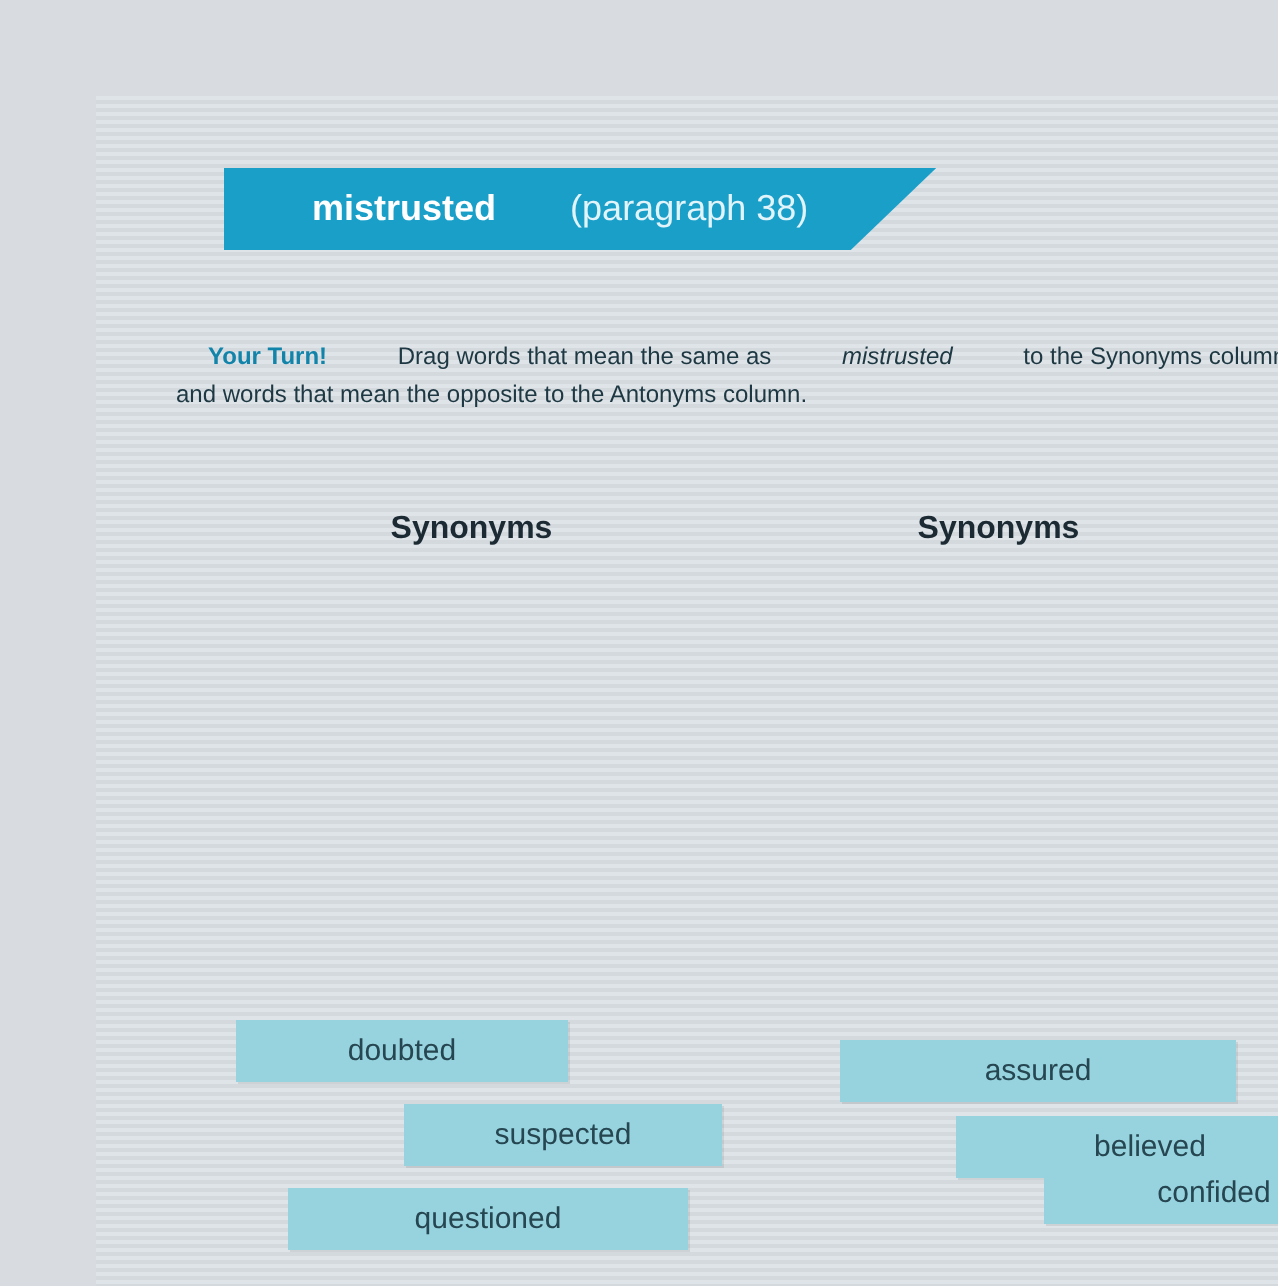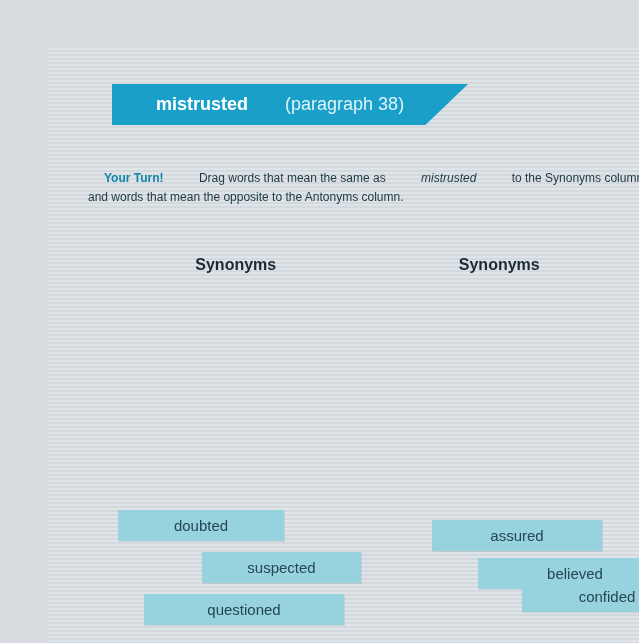--- a/index.html
+++ b/index.html
@@ -74,21 +74,21 @@
     font-size: 15px;
     padding: 7px 0;
     text-align: center;
     box-shadow: 1px 1px 0 rgba(0,0,0,0.08);
     cursor: grab;
     user-select: none;
   }
   .chip-doubted    { left: 14px;  top: 0px;   width: 166px; }
   .chip-suspected  { left: 98px;  top: 42px;  width: 159px; }
   .chip-questioned { left: 40px;  top: 84px;  width: 200px; }
-  .chip-assured    { left: 328px; top: 10px;  width: 170px; }
+  .chip-assured    { left: 316px; top: 10px;  width: 198px; }
   .chip-believed   { left: 374px; top: 48px;  width: 194px; }
   .chip-confided   { left: 418px; top: 71px;  width: 170px; }
   .bottom-line {
     position: absolute;
     right: 44px;
     bottom: 14px;
     width: 72px;
     height: 3px;
     background: #1b2a33;
   }

